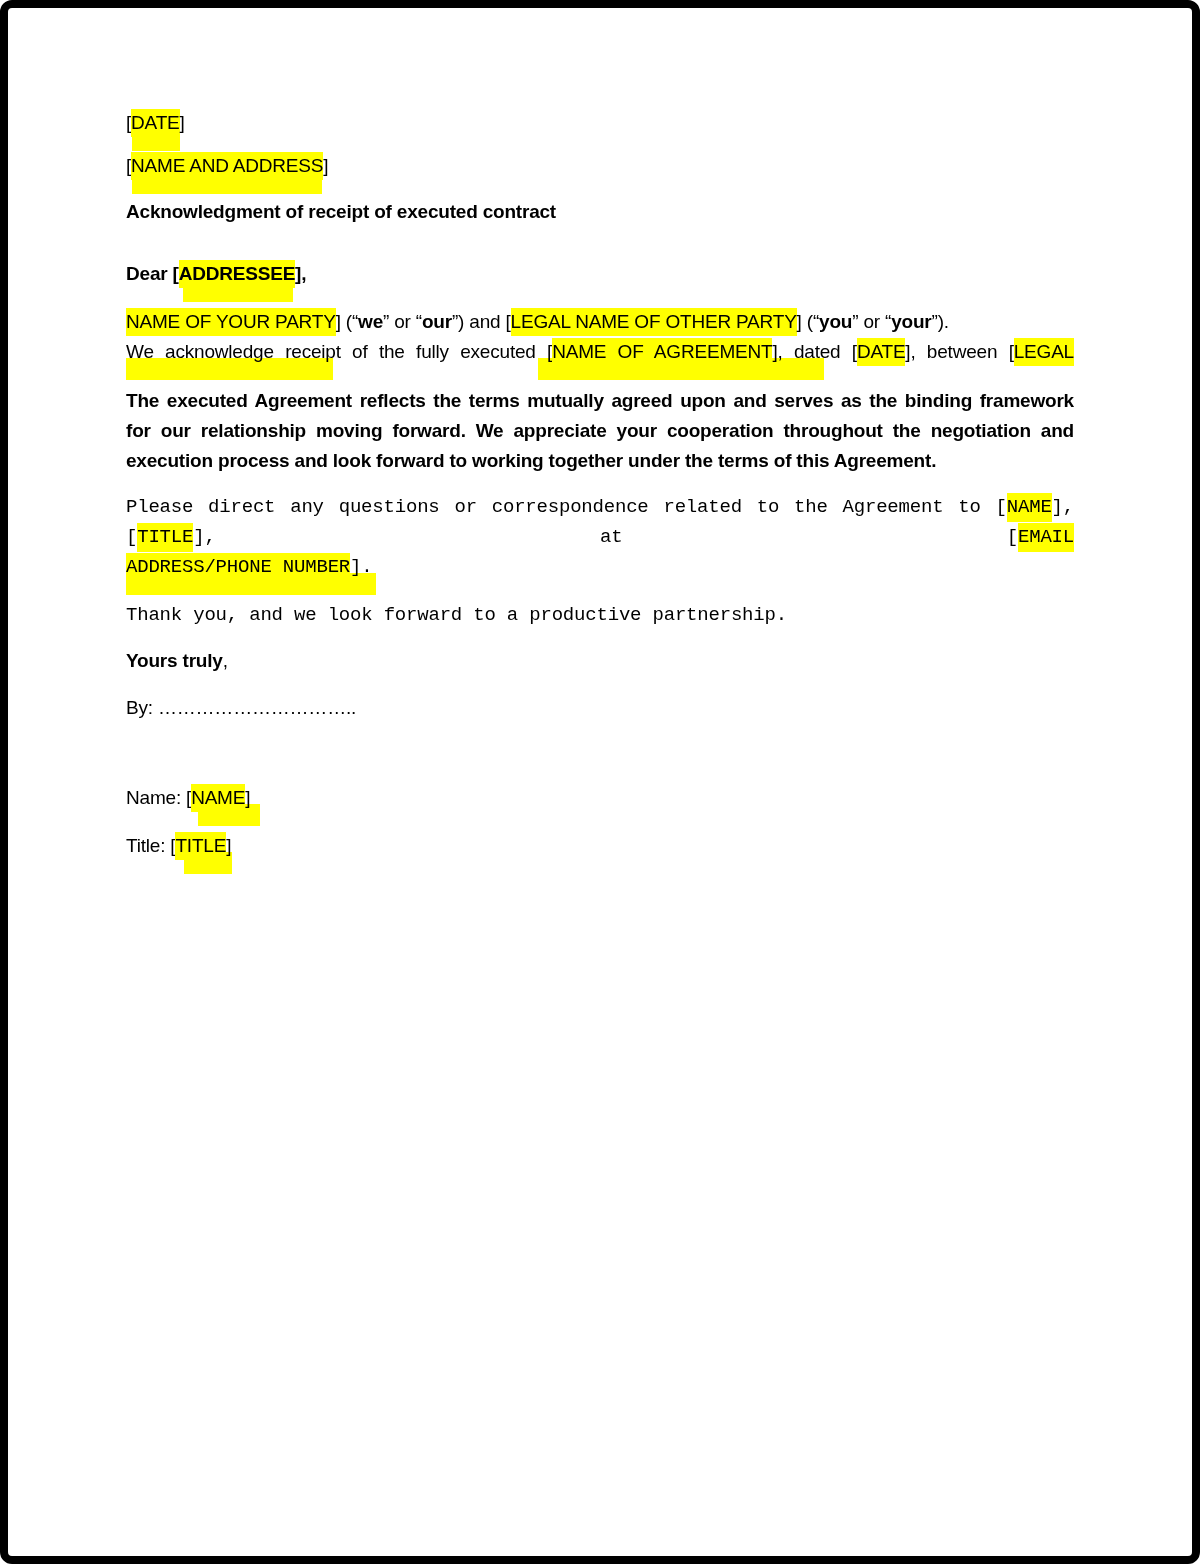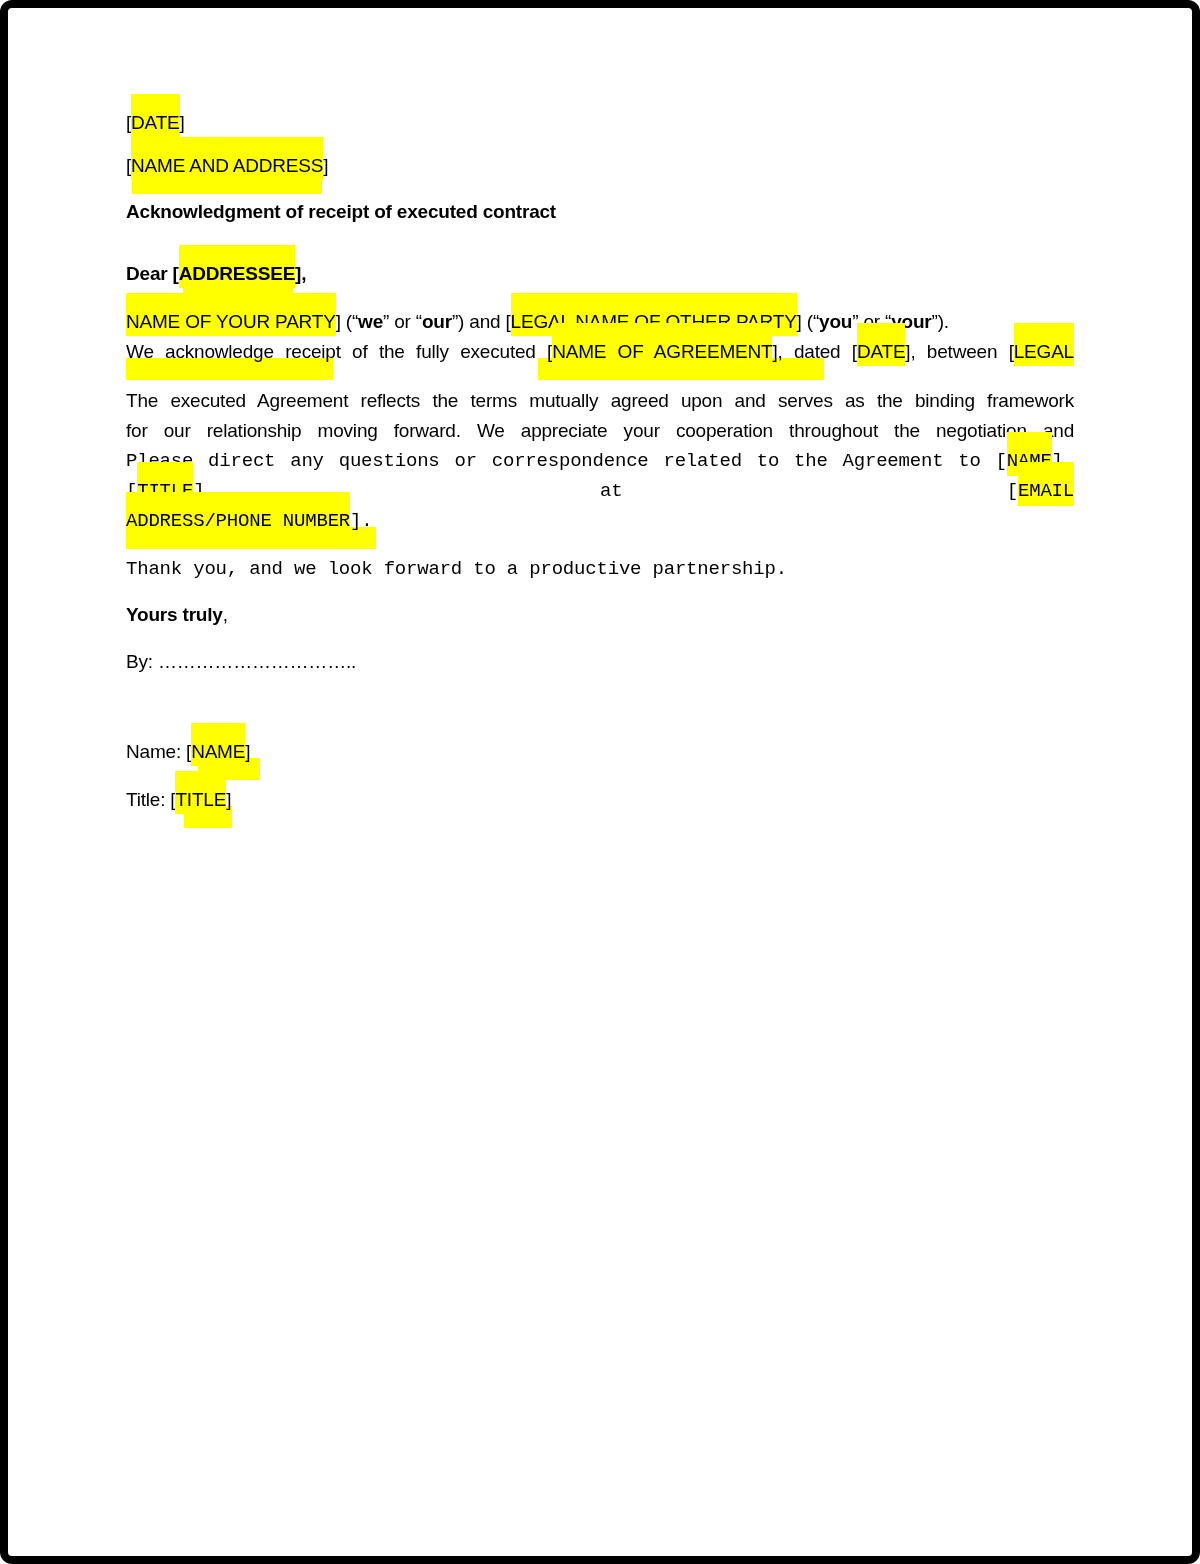--- a/index.html
+++ b/index.html
@@ -31,21 +31,21 @@
     z-index: 1;
   }
   .line.j {
     white-space: normal;
     text-align: justify;
     text-align-last: justify;
   }
   .bold { font-weight: bold; }
   .hl {
     background: var(--hl);
-    padding: 18px 0 4px 0;
+    padding: 3px 0 4px 0;
   }
   .ext-line {
     position: relative;
     height: 13px;
     z-index: 0;
   }
   .ext {
     position: absolute;
     top: -9px;
     height: 22px;
@@ -80,23 +80,24 @@
         </div>
       </div>
       <div class="block" style="margin-bottom: 6px;">
         <div class="line"><span class="hl">NAME OF YOUR PARTY</span><span>] (“</span><span class="bold">we</span><span>” or “</span><span class="bold">our</span><span>”) and [</span><span class="hl">LEGAL NAME OF OTHER PARTY</span><span>] (“</span><span class="bold">you</span><span>” or “</span><span class="bold">your</span><span>”).</span></div>
         <div class="line j"><span>We acknowledge receipt of the fully executed [</span><span class="hl">NAME OF AGREEMENT</span><span>], dated [</span><span class="hl">DATE</span><span>], between [</span><span class="hl">LEGAL</span></div>
         <div class="ext-line">
           <span class="ext" style="left: 0px; width: 207px;"></span>
           <span class="ext" style="left: 412px; width: 286px;"></span>
         </div>
       </div>
-      <div class="block" style="">
+      <div class="block" style="margin-bottom: 16px; font-weight: bold;">
         <div class="line j"><span>The executed Agreement reflects the terms mutually agreed upon and serves as the binding framework</span></div>
         <div class="line j"><span>for our relationship moving forward. We appreciate your cooperation throughout the negotiation and</span></div>
+        <div class="line"><span>execution process and look forward to working together under the terms of this Agreement.</span></div>
       </div>
       <div class="block" style="margin-bottom: 5px; font-family: Liberation Mono, monospace;">
         <div class="line j"><span>Please direct any questions or correspondence related to the Agreement to [</span><span class="hl">NAME</span><span>], [</span><span class="hl">TITLE</span><span>], at [</span><span class="hl">EMAIL</span></div>
         <div class="line"><span class="hl">ADDRESS/PHONE NUMBER</span><span>].</span></div>
         <div class="ext-line">
           <span class="ext" style="left: 0px; width: 250px;"></span>
         </div>
       </div>
       <div class="block" style="margin-bottom: 16px; font-family: Liberation Mono, monospace;">
         <div class="line"><span>Thank you, and we look forward to a productive partnership.</span></div>

